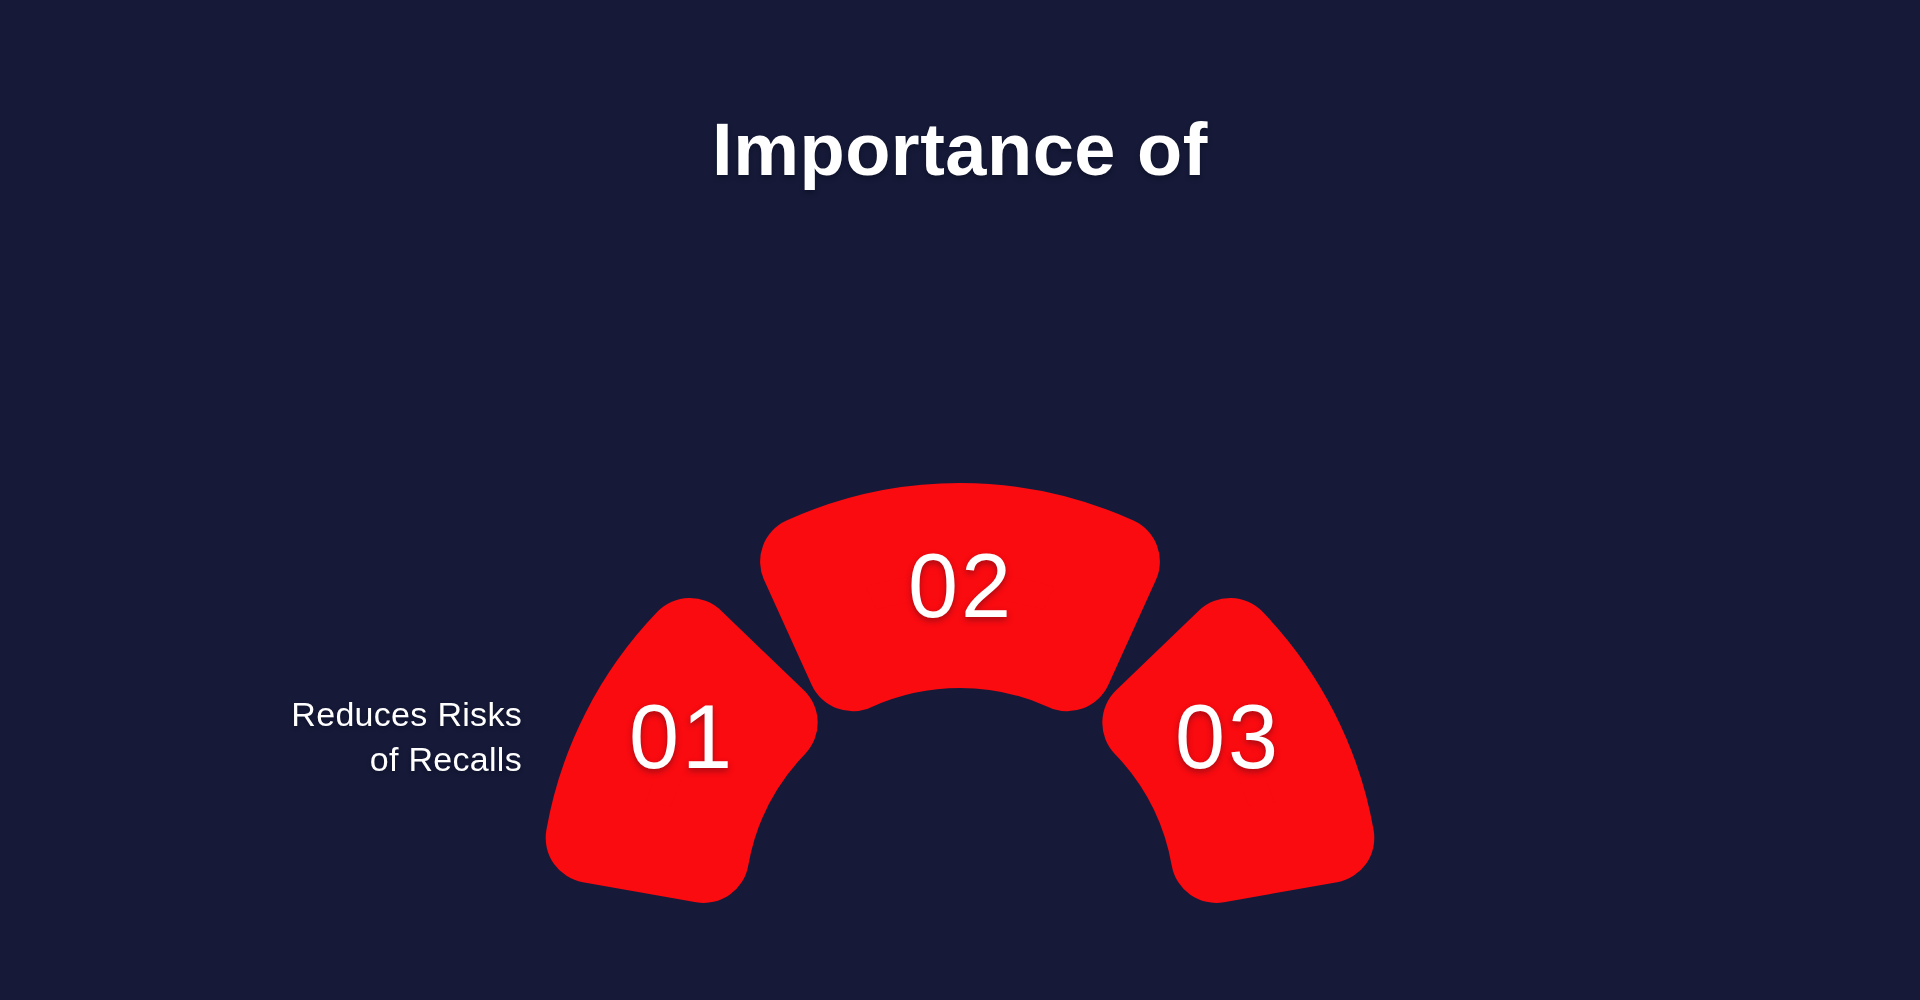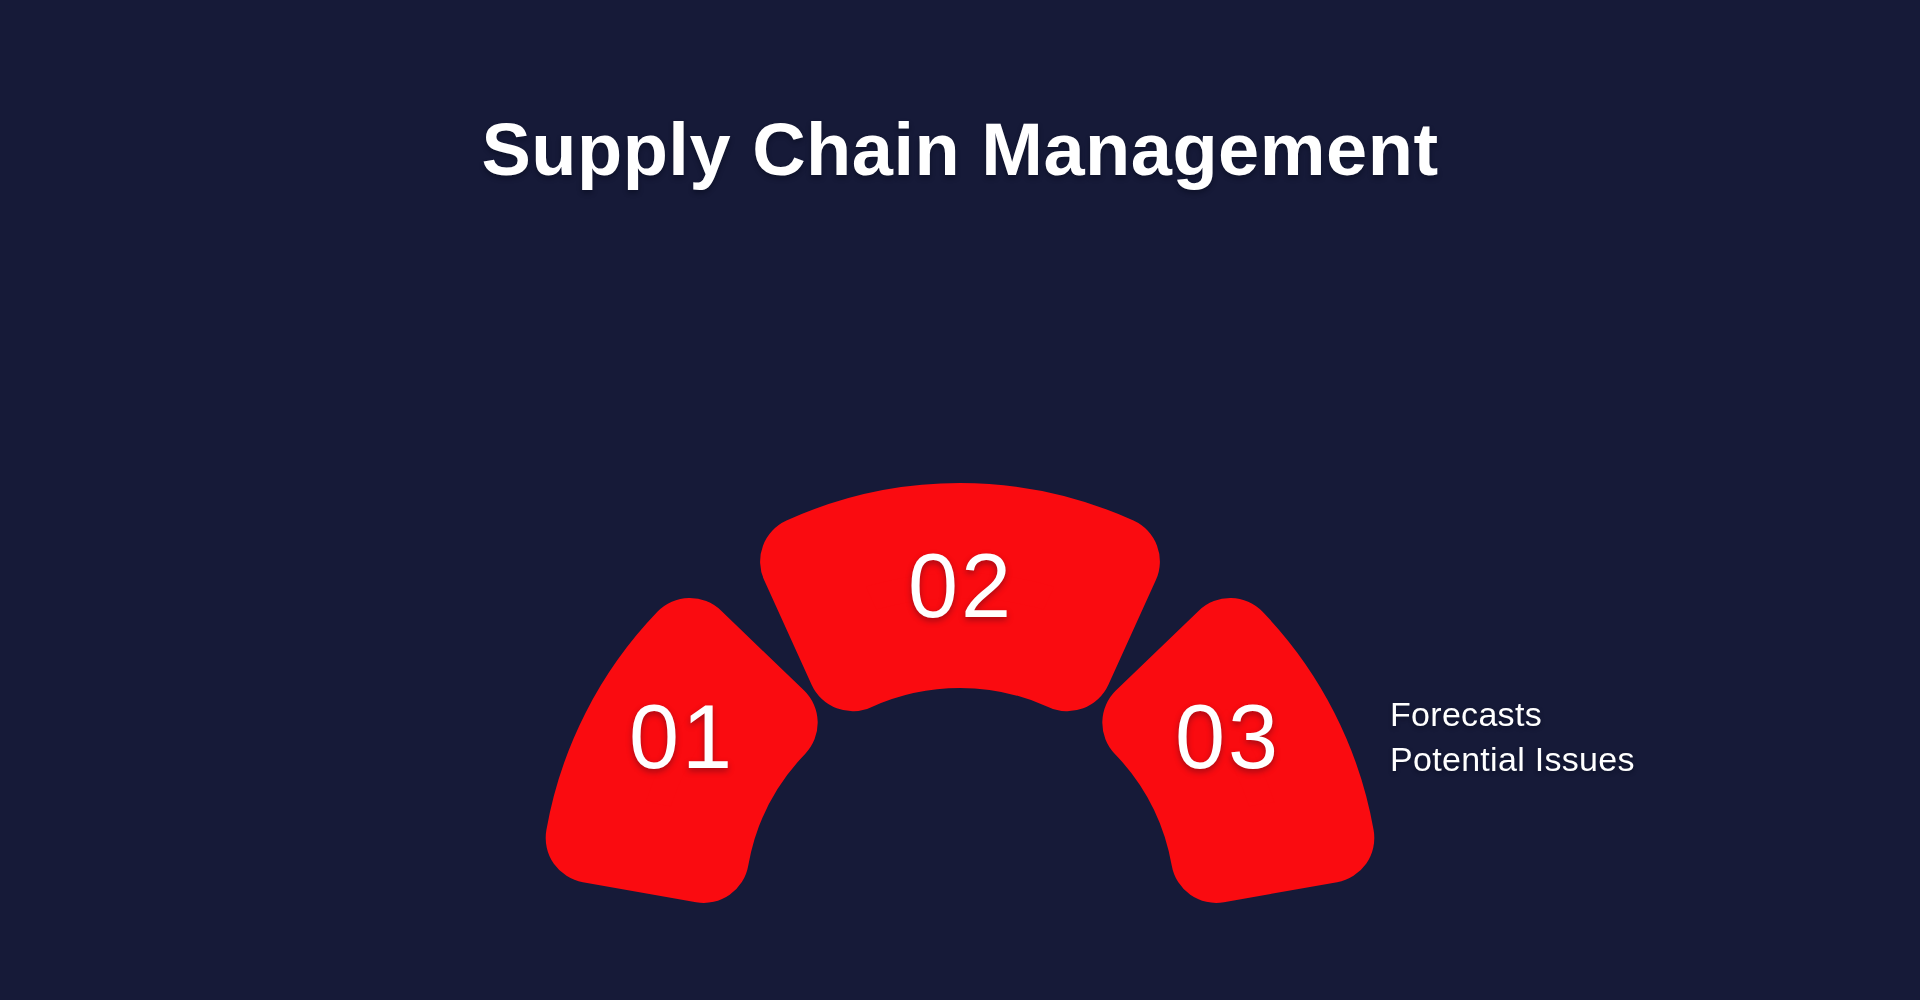--- a/index.html
+++ b/index.html
@@ -59,27 +59,27 @@
     letter-spacing:3px;
     filter:drop-shadow(0 3px 3px rgba(5,8,25,0.35));
   }
 </style>
 </head>
 <body>
 
 <div class="slide">
 
   <h1 class="title">
-    <span>Supply Chain Management</span>
+    <span>Importance of</span>
   </h1>
 
 
+  <div class="label label-01">Reduces Risks
+of Recalls</div>
 
-  <div class="label label-03">Forecasts
-Potential Issues</div>
 
   <svg class="arch" viewBox="0 0 840 460" xmlns="http://www.w3.org/2000/svg" aria-hidden="true">
 
     <path class="seg" d="M 50.7 359.9 A 375 375 0 0 1 149.8 165.0 L 232.7 244.7 A 260 260 0 0 0 163.9 379.9 Z" fill="#FA0B10"></path>
 
     <path class="seg" d="M 265.1 83.5 A 375 375 0 0 1 574.9 83.5 L 527.4 188.2 A 260 260 0 0 0 312.6 188.2 Z" fill="#FA0B10"></path>
 
     <path class="seg" d="M 690.2 165.0 A 375 375 0 0 1 789.3 359.9 L 676.1 379.9 A 260 260 0 0 0 607.3 244.7 Z" fill="#FA0B10"></path>
 
     <text class="num" x="142" y="290" text-anchor="middle">01</text>

